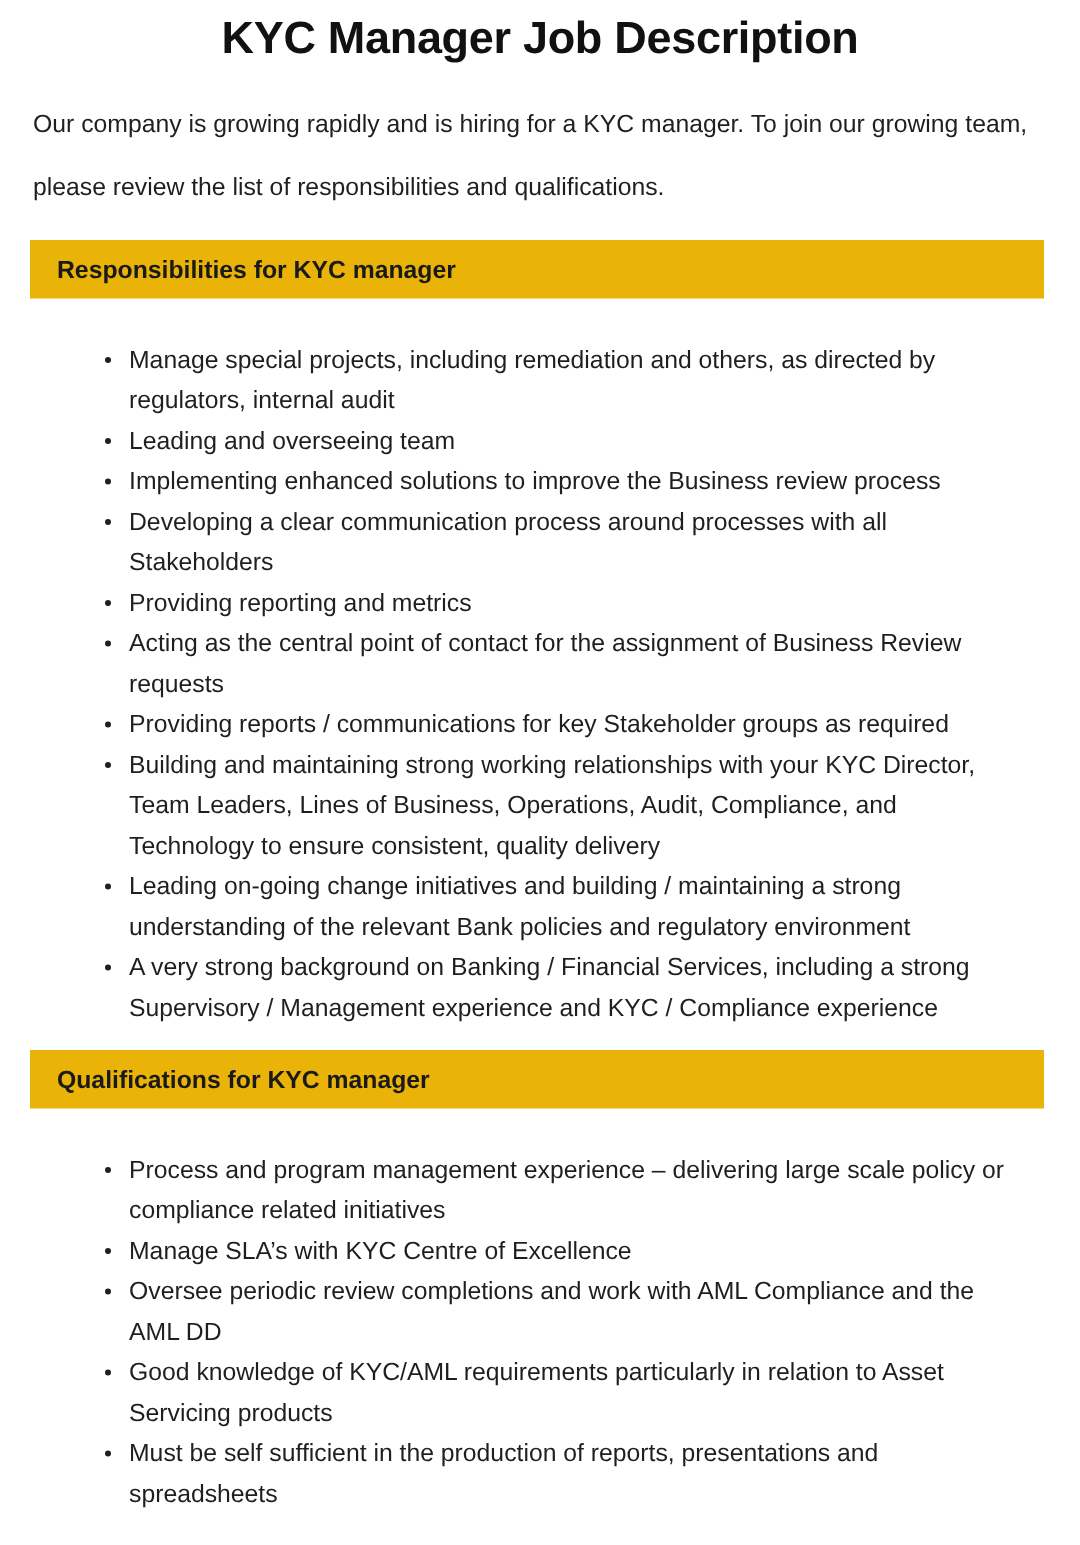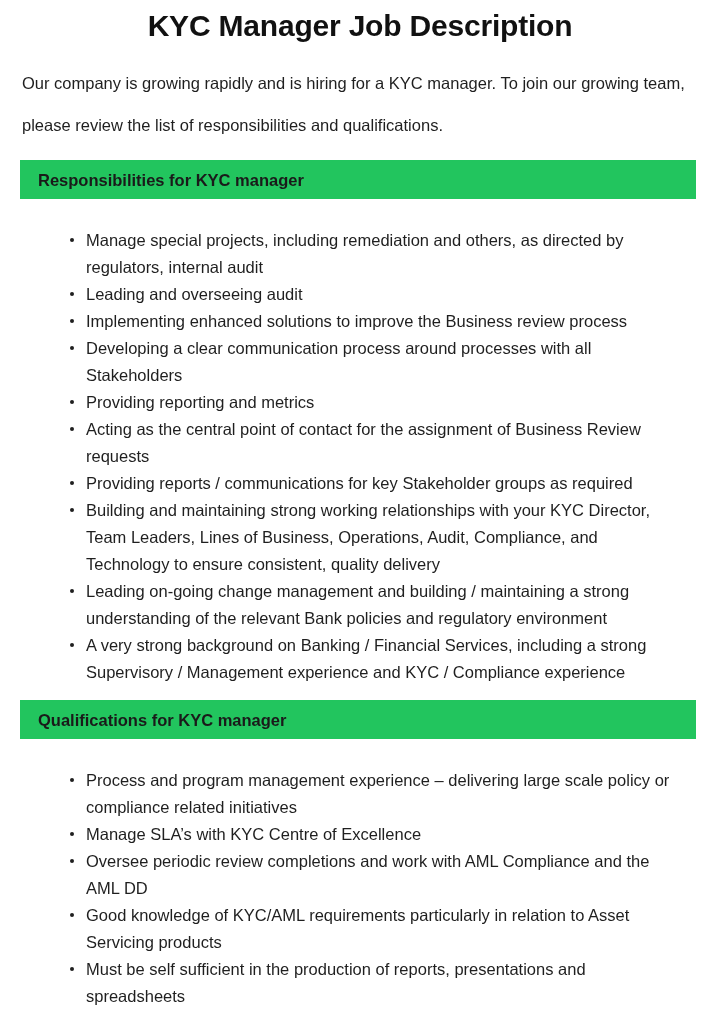--- a/index.html
+++ b/index.html
@@ -40,21 +40,21 @@
     line-height: 42px;
     color: #1f1f1f;
   }
 
   .section {
     margin-top: 14px;
   }
 
   .section-header {
     margin: 0 24px 0 20px;
-    background: #22c55e;
+    background: #eab308;
     height: 39px;
     display: flex;
     align-items: center;
     padding-left: 18px;
     box-sizing: border-box;
   }
 
   .section-header-title {
     font-size: 16.5px;
     font-weight: bold;
@@ -100,28 +100,28 @@
   <h1 class="doc-title">KYC Manager Job Description</h1>
 
   <p class="intro">Our company is growing rapidly and is hiring for a KYC manager. To join our growing team, please review the list of responsibilities and qualifications.</p>
 
   <div class="section">
     <div class="section-header">
       <span class="section-header-title">Responsibilities for KYC manager</span>
     </div>
     <ul class="bullet-list">
       <li>Manage special projects, including remediation and others, as directed by regulators, internal audit</li>
-      <li>Leading and overseeing audit</li>
+      <li>Leading and overseeing team</li>
       <li>Implementing enhanced solutions to improve the Business review process</li>
       <li>Developing a clear communication process around processes with all Stakeholders</li>
       <li>Providing reporting and metrics</li>
       <li>Acting as the central point of contact for the assignment of Business Review requests</li>
       <li>Providing reports / communications for key Stakeholder groups as required</li>
       <li>Building and maintaining strong working relationships with your KYC Director, Team Leaders, Lines of Business, Operations, Audit, Compliance, and Technology to ensure consistent, quality delivery</li>
-      <li>Leading on-going change management and building / maintaining a strong understanding of the relevant Bank policies and regulatory environment</li>
+      <li>Leading on-going change initiatives and building / maintaining a strong understanding of the relevant Bank policies and regulatory environment</li>
       <li>A very strong background on Banking / Financial Services, including a strong Supervisory / Management experience and KYC / Compliance experience</li>
     </ul>
   </div>
 
   <div class="section">
     <div class="section-header">
       <span class="section-header-title">Qualifications for KYC manager</span>
     </div>
     <ul class="bullet-list qualifications-list">
       <li>Process and program management experience – delivering large scale policy or compliance related initiatives</li>

